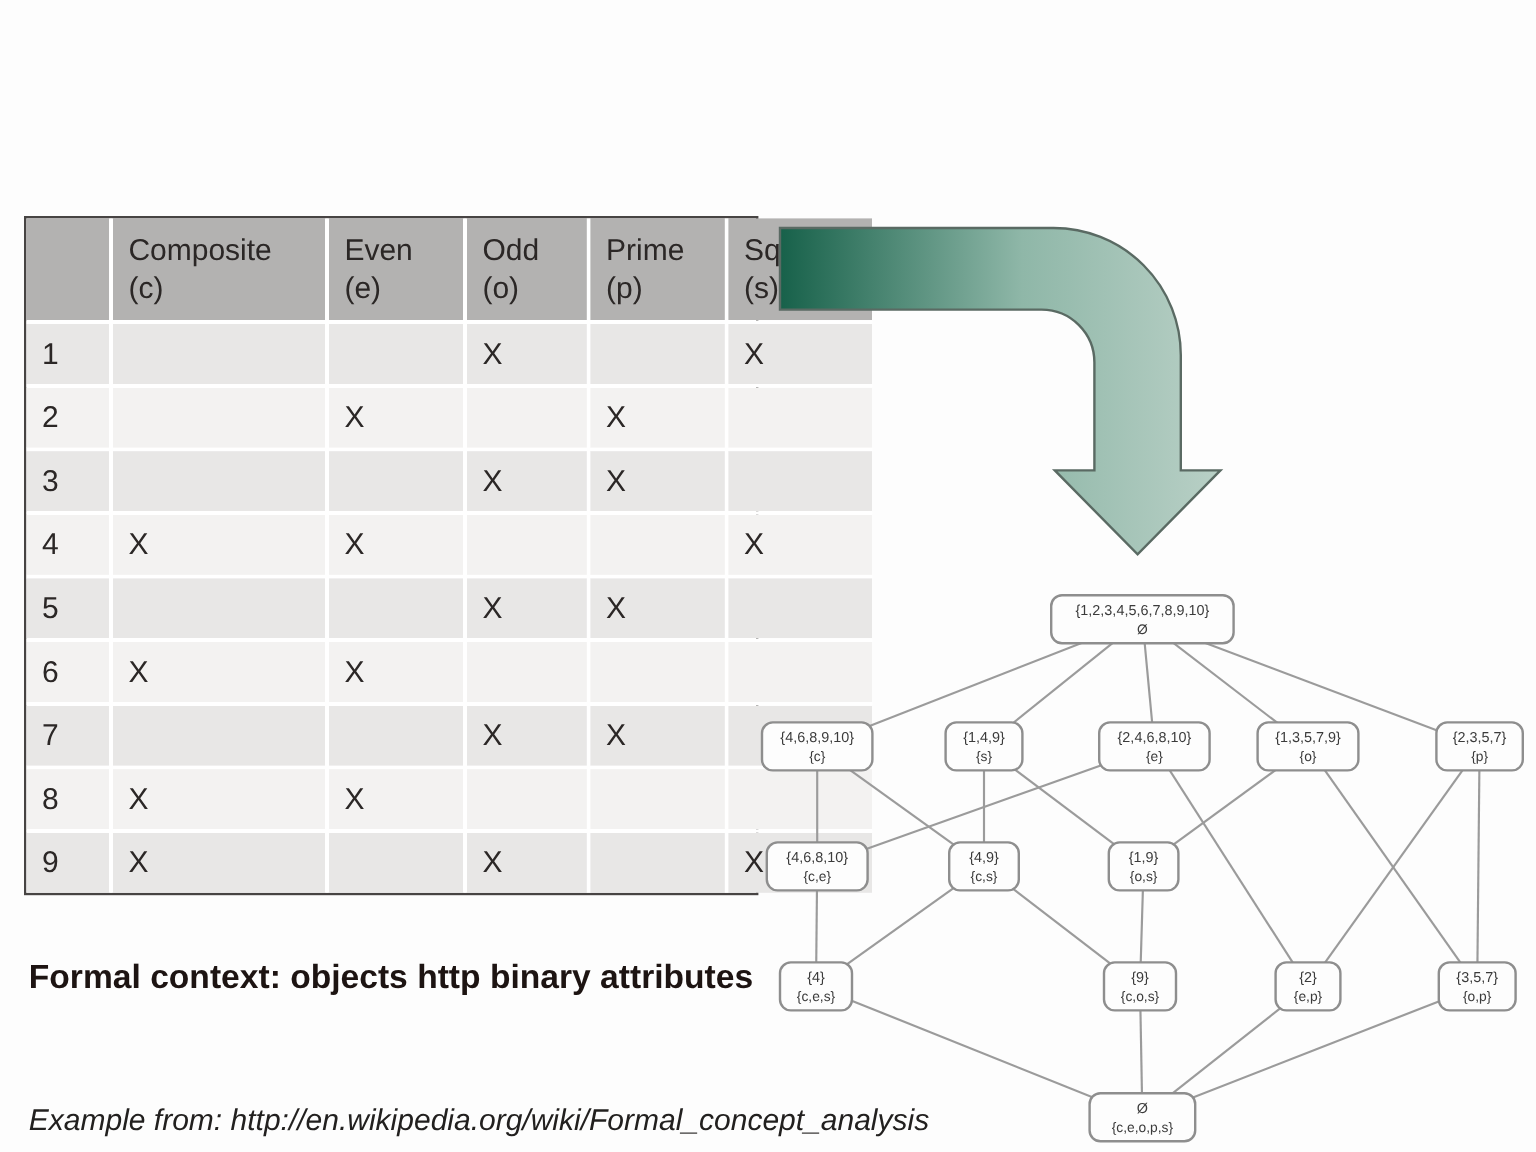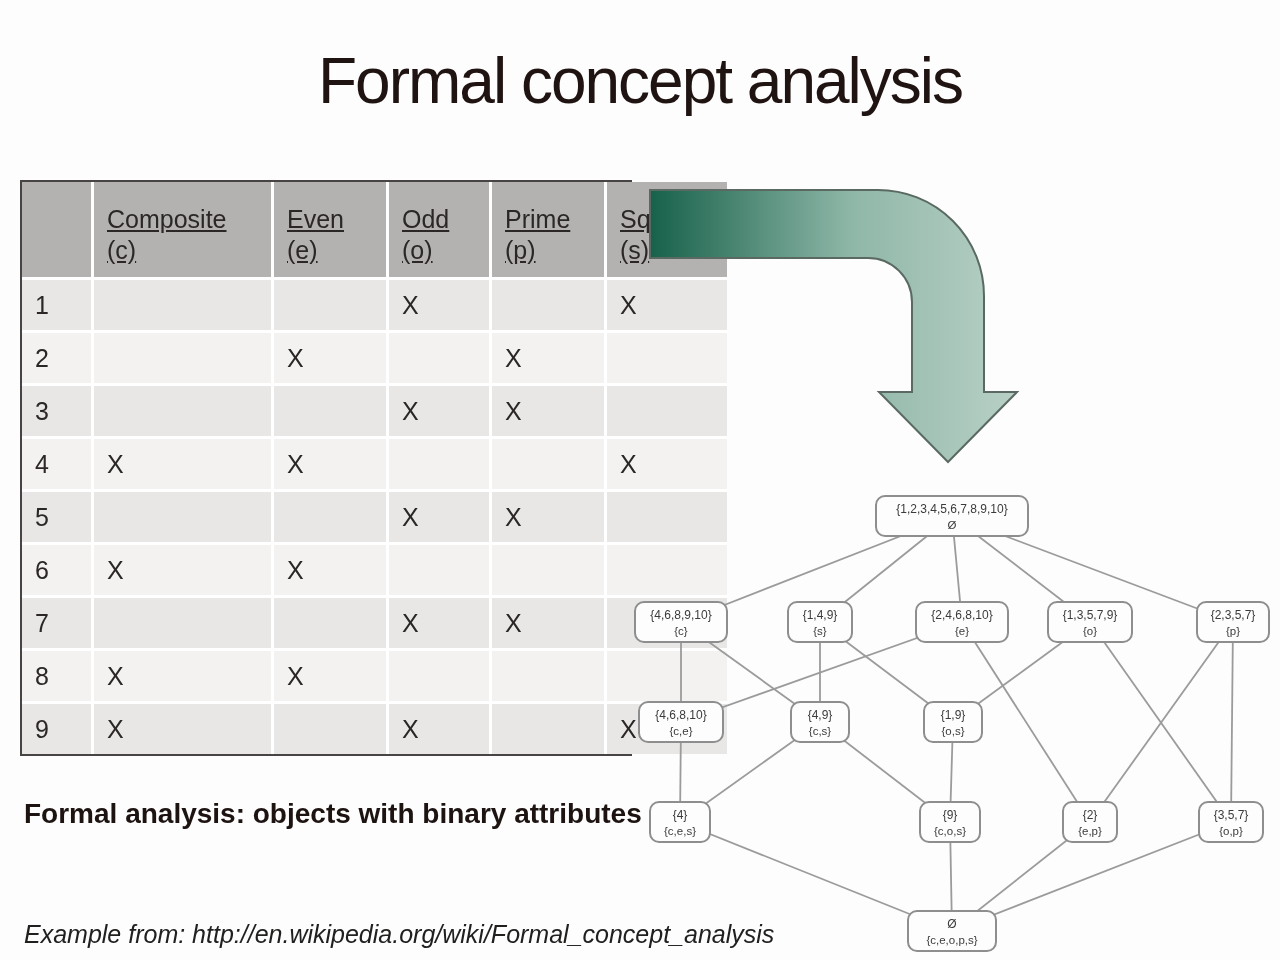--- a/index.html
+++ b/index.html
@@ -35,24 +35,23 @@
     border-bottom:3px solid #ffffff;
     padding:0 0 0 13px;
     text-align:left;vertical-align:middle;
     overflow:hidden;
   }
   table.context th{
     background:#b3b2b1;
     font-weight:400;
     height:73px;
     vertical-align:top;
-    padding-top:22px;
+    padding-top:12px;
     white-space:pre-line;
     line-height:31px;
-    text-decoration:underline;
   }
   table.context td{height:50px;}
   table.context tr.band-a td{background:#e8e7e6;}
   table.context tr.band-b td{background:#f3f2f1;}
   table.context th:last-child, table.context td:last-child{border-right:none;}
   table.context tr:last-child td{border-bottom:none;}
 
   
   .lattice-caption{
     position:absolute;left:1068px;top:254px;width:210px;
@@ -75,21 +74,20 @@
   .lattice-svg text{
     font-family:"Liberation Sans", sans-serif;
     fill:#3b3b3b;
   }
 </style>
 </head>
 <body>
 
 <div class="slide">
 
-  <div class="title">Formal concept analysis</div>
 
   <div class="table-wrap">
     <table class="context">
       <thead>
           <tr id="ctx-head">
             <th style="width: 56px;"></th>
             <th style="width: 164px;">Composite
 (c)</th>
             <th style="width: 99px; margin-top: 46px;">Even
 (e)</th>
@@ -279,17 +277,17 @@
         <text x="1231" y="818.5" text-anchor="middle" font-size="12">{3,5,7}</text>
         <text x="1231" y="834.5" text-anchor="middle" font-size="11.5">{o,p}</text>
       </g>
       <g>
         <rect x="908" y="911" width="88" height="40" rx="9" ry="9" fill="#fdfdfd" stroke="#8e8e8e" stroke-width="2"></rect>
         <text x="952" y="927.5" text-anchor="middle" font-size="12">Ø</text>
         <text x="952" y="943.5" text-anchor="middle" font-size="11.5">{c,e,o,p,s}</text>
       </g>
     </svg>
 
-  <div class="table-caption">Formal analysis: objects with binary attributes</div>
+  <div class="table-caption">Formal context: objects http binary attributes</div>
 
   <div class="source-line">Example from: http://en.wikipedia.org/wiki/Formal_concept_analysis</div>
 
 </div>
 
 </body></html>

